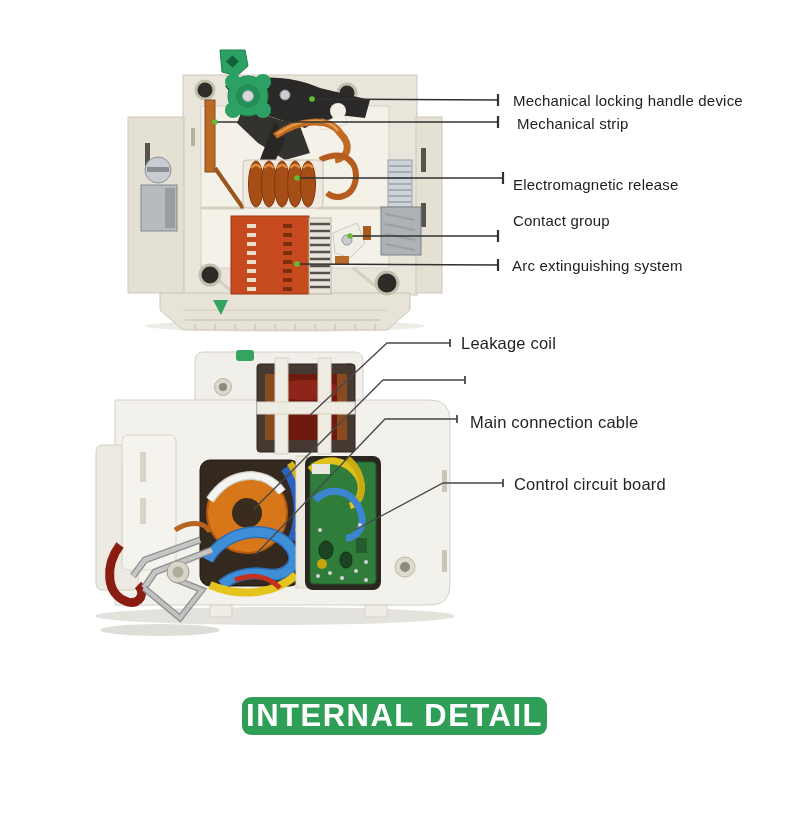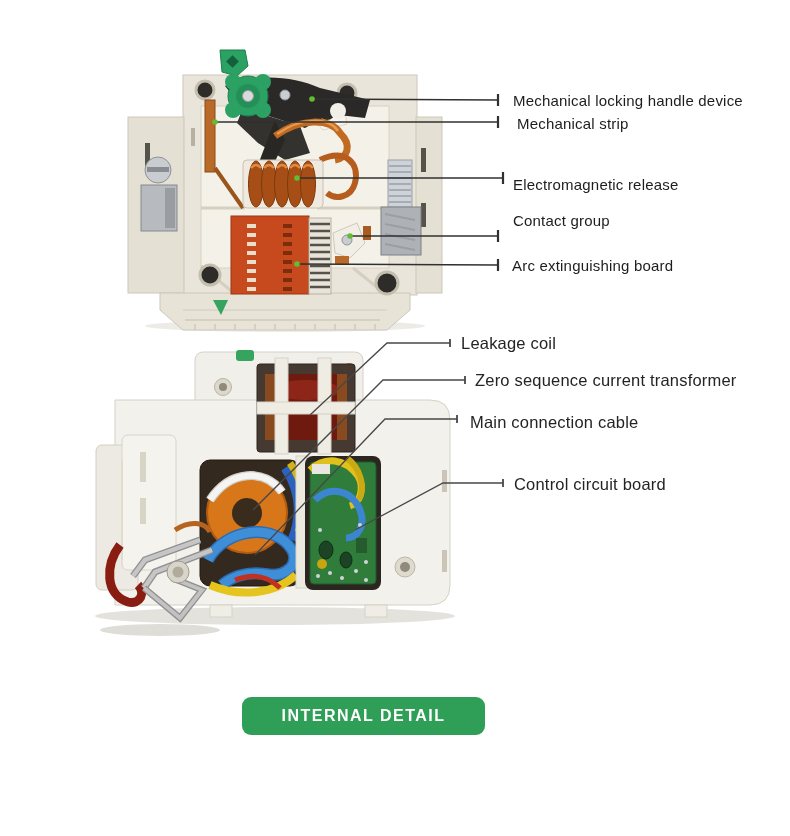--- a/index.html
+++ b/index.html
@@ -11,23 +11,23 @@
   .dev-top{left:125px;top:48px;}
   .dev-bottom{left:60px;top:350px;}
   .overlay{position:absolute;left:0;top:0;pointer-events:none;}
   .lbl{
     position:absolute;white-space:nowrap;color:#1d1d1d;
     transform:translateY(-50%);letter-spacing:0.2px;
   }
   .lbl-top{font-size:15px;}
   .lbl-bot{font-size:16.5px;color:#242424;}
   .footer-btn{
-    position:absolute;left:242px;top:697px;width:243px;height:38px;
+    position:absolute;left:242px;top:697px;width:305px;height:38px;
     background:#2f9e57;border-radius:9px;display:flex;align-items:center;justify-content:center;
-    color:#ffffff;font-weight:bold;font-size:16px;letter-spacing:1.5px;
+    color:#ffffff;font-weight:bold;font-size:31px;letter-spacing:1.5px;
   }
 </style>
 </head>
 <body>
 
 <div class="canvas">
 
   <svg class="dev dev-top" width="320" height="285" viewBox="0 0 320 285">
     <g>
       <ellipse cx="160" cy="278" rx="140" ry="6" fill="#e6e3db" opacity="0.7"></ellipse>
@@ -271,24 +271,23 @@
         <path d="M457,415 V423" stroke-width="1.8"></path>
       <path d="M355,530 L443,483 L503,483"></path> 
         <path d="M503,479 V487" stroke-width="1.8"></path>
     </g>
   </svg>
 
   <span class="lbl lbl-top" style="left:513px;top:100px">Mechanical locking handle device</span>
   <span class="lbl lbl-top" style="left:517px;top:123px">Mechanical strip</span>
   <span class="lbl lbl-top" style="left:513px;top:184px">Electromagnetic release</span>
   <span class="lbl lbl-top" style="left:513px;top:220px">Contact group</span>
-  <span class="lbl lbl-top" style="left:512px;top:265px">Arc extinguishing board</span>
+  <span class="lbl lbl-top" style="left:512px;top:265px">Arc extinguishing system</span>
 
   <span class="lbl lbl-bot" style="left:461px;top:343px">Leakage coil</span>
-  <span class="lbl lbl-bot" style="left:475px;top:380px">Zero sequence current transformer</span>
   <span class="lbl lbl-bot" style="left:514px;top:484px">Control circuit board</span>
   <span class="lbl lbl-bot" style="left:470px;top:422px">Main connection cable</span>
 
   <div class="footer-btn">
     <span>INTERNAL DETAIL</span>
   </div>
 
 </div>
 
 </body></html>

